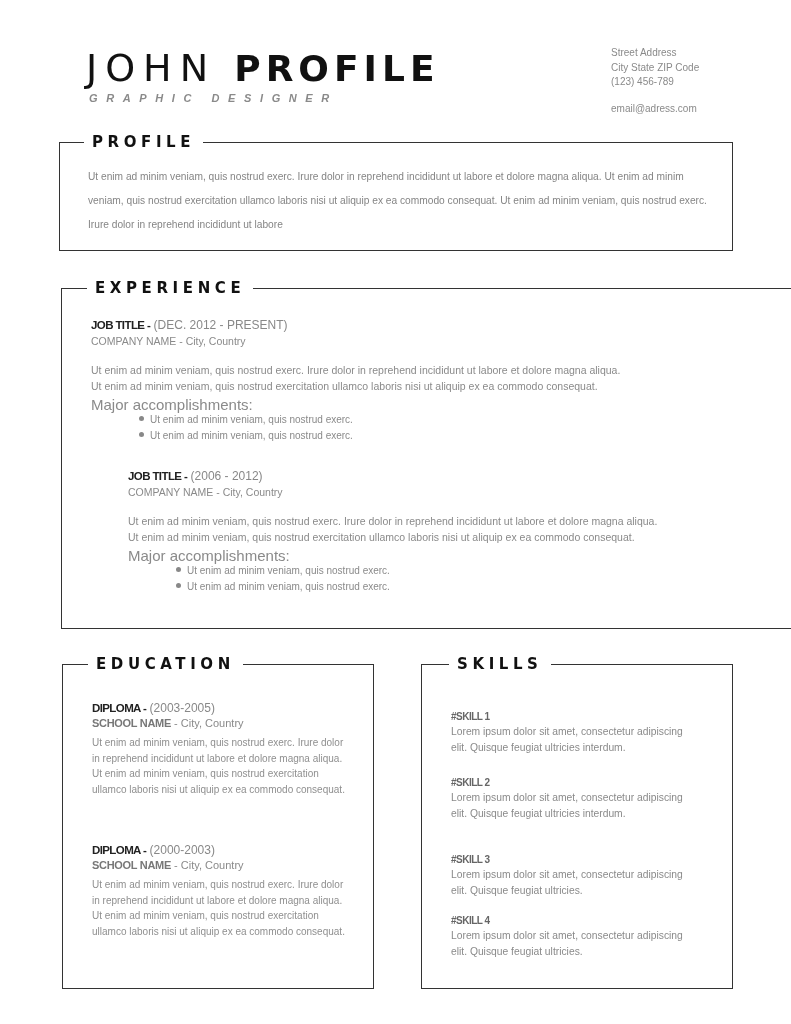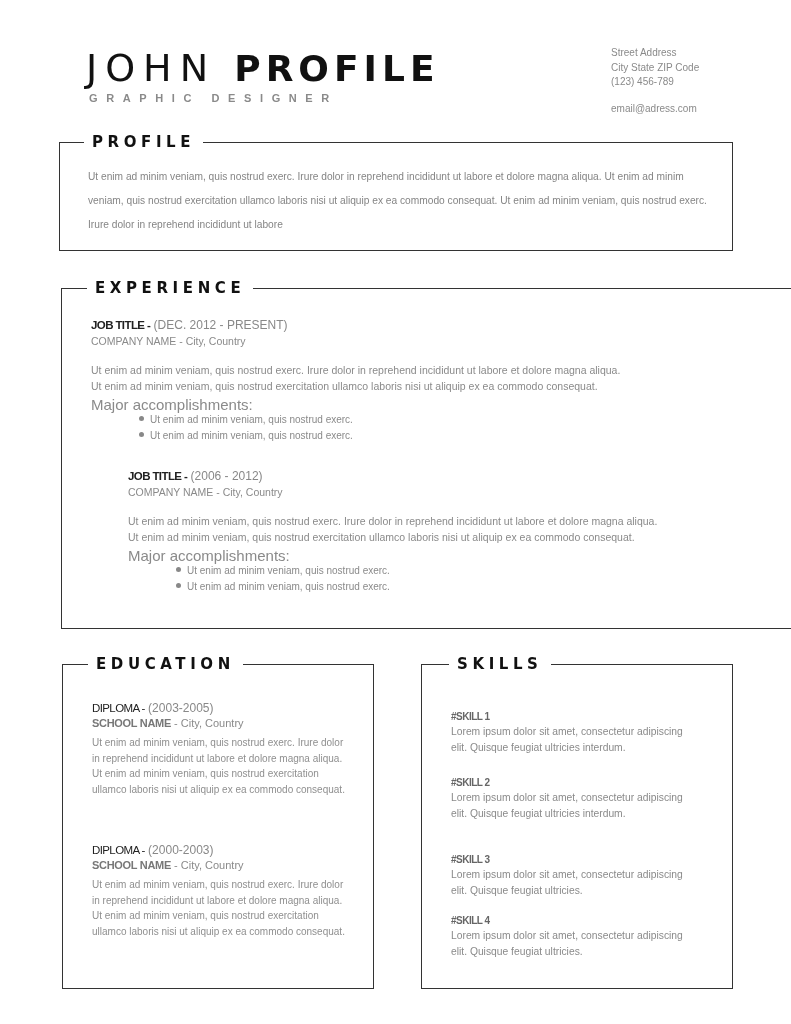--- a/index.html
+++ b/index.html
@@ -1,21 +1,21 @@
 <!DOCTYPE html>
 <html><head>
 <meta charset="utf-8">
 <style>
   html, body { margin:0; padding:0; background:#ffffff; }
   body { width:791px; height:1024px; position:relative; overflow:hidden; font-family:"Liberation Sans", sans-serif; color:#7a7a7a; }
   .abs { position:absolute; }
   .name { left:86px; top:44px; font-size:40px; letter-spacing:7px; color:#111; line-height:46px; white-space:nowrap; }
   .name .first { font-weight:300; font-family:"DejaVu Sans", sans-serif; font-size:38px; letter-spacing:8px; font-weight:normal; }
   .name .last { font-weight:bold; font-family:"DejaVu Sans", sans-serif; font-size:36px; letter-spacing:5px; }
-  .role { left:89px; top:92px; font-size:11px; letter-spacing:8.6px; color:#8a8a8a; font-weight:bold; }
+  .role { left:89px; top:92px; font-size:11px; letter-spacing:8.6px; color:#8a8a8a; font-weight:bold;font-style:italic; }
   .contact { left:611px; top:46px; font-size:10px; color:#8a8a8a; line-height:14.5px; }
   .contact div { white-space:nowrap; }
   .contact .gap { height:12px; }
 
   .box { position:absolute; border:1.3px solid #333; box-sizing:border-box; }
   .box-title { position:absolute; top:-11px; background:#fff; padding:0 8px; font-family:"DejaVu Sans", sans-serif; font-weight:bold; font-size:15px; letter-spacing:4.6px; color:#111; line-height:20px; }
   .profile-text { position:absolute; left:28px; top:22px; width:620px; font-size:10.2px; line-height:24px; color:#858585; }
 
   .job { position:absolute; left:29px; width:630px; }
   .job-head { font-size:12px; color:#222; line-height:16px; }
@@ -23,21 +23,21 @@
   .job-head .dates { color:#888; font-weight:normal; }
   .company { font-size:10.5px; color:#8a8a8a; line-height:16px; }
   .job-desc { margin-top:14px; font-size:10.5px; color:#8a8a8a; line-height:15.5px; }
   .major { margin-top:3px; font-size:15px; color:#8a8a8a; line-height:15px; }
   .bullets { margin:0; padding-left:59px; list-style:none; }
   .bullets li { position:relative; font-size:10px; color:#8a8a8a; line-height:15.5px; }
   .bullets li::before { content:""; position:absolute; left:-11px; top:4px; width:5px; height:5px; border-radius:50%; background:#888; }
 
   .edu { position:absolute; left:29px; width:260px; }
   .edu-head { font-size:12px; color:#222; line-height:16px; }
-  .edu-head b { font-weight:normal; letter-spacing:-0.6px; font-size:11.5px;margin-top:24px; }
+  .edu-head b { font-weight:bold; letter-spacing:-0.6px; font-size:11.5px;margin-top:24px; }
   .edu-head .dates { color:#888; }
   .school { font-size:11px; color:#8a8a8a; line-height:15px; }
   .school b { color:#777; font-weight:bold; letter-spacing:-0.3px; }
   .edu-desc { margin-top:4px; font-size:10px; color:#8f8f8f; line-height:15.5px; }
 
   .skill { position:absolute; left:29px; width:240px; }
   .skill-title { font-size:10px; font-weight:bold; color:#666; letter-spacing:-0.5px; line-height:14px; }
   .skill-desc { font-size:10.3px; color:#8a8a8a; line-height:15.5px; }
 </style>
 </head>

